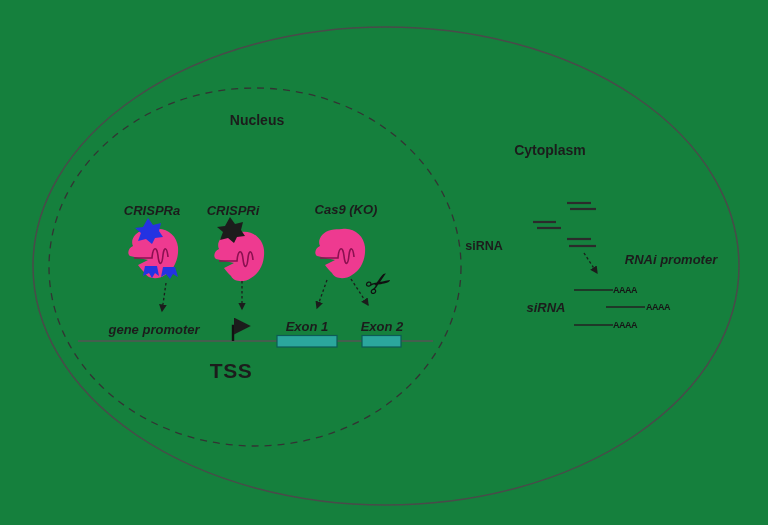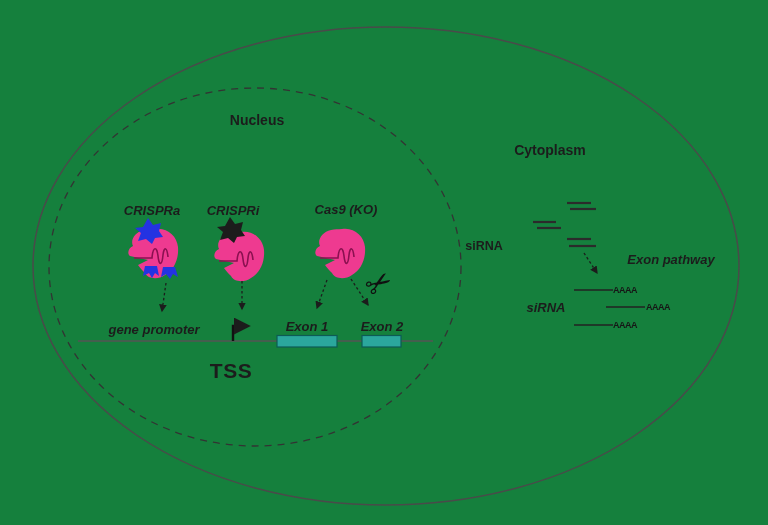--- a/index.html
+++ b/index.html
@@ -99,20 +99,20 @@
   <div class="lbl f13" style="left:346px;top:202px;text-align:right;">Cas9 (KO)</div>
 
   <span class="scissors">✂</span>
 
   <div class="lbl f13" style="left:154px;top:322px;">gene promoter</div>
   <div class="lbl tss" style="left:231px;top:348px;margin-top:11px;">TSS</div>
   <div class="lbl f13" style="left:307px;top:319px;">Exon 1</div>
   <div class="lbl f13" style="left:382px;top:319px;">Exon 2</div>
 
   <div class="lbl f12" style="left:484px;top:219px;margin-top:20px;">siRNA</div>
-  <div class="lbl f13" style="left:671px;top:252px;">Exon pathway</div>
+  <div class="lbl f13" style="left:671px;top:252px;">RNAi promoter</div>
   <div class="lbl f13" style="left:546px;top:300px;">siRNA</div>
 
   <span class="polya" style="left:613px;top:285px;">AAAA</span>
   <span class="polya" style="left:646px;top:302px;">AAAA</span>
   <span class="polya" style="left:613px;top:320px;">AAAA</span>
 
 </div>
 
 </body></html>

